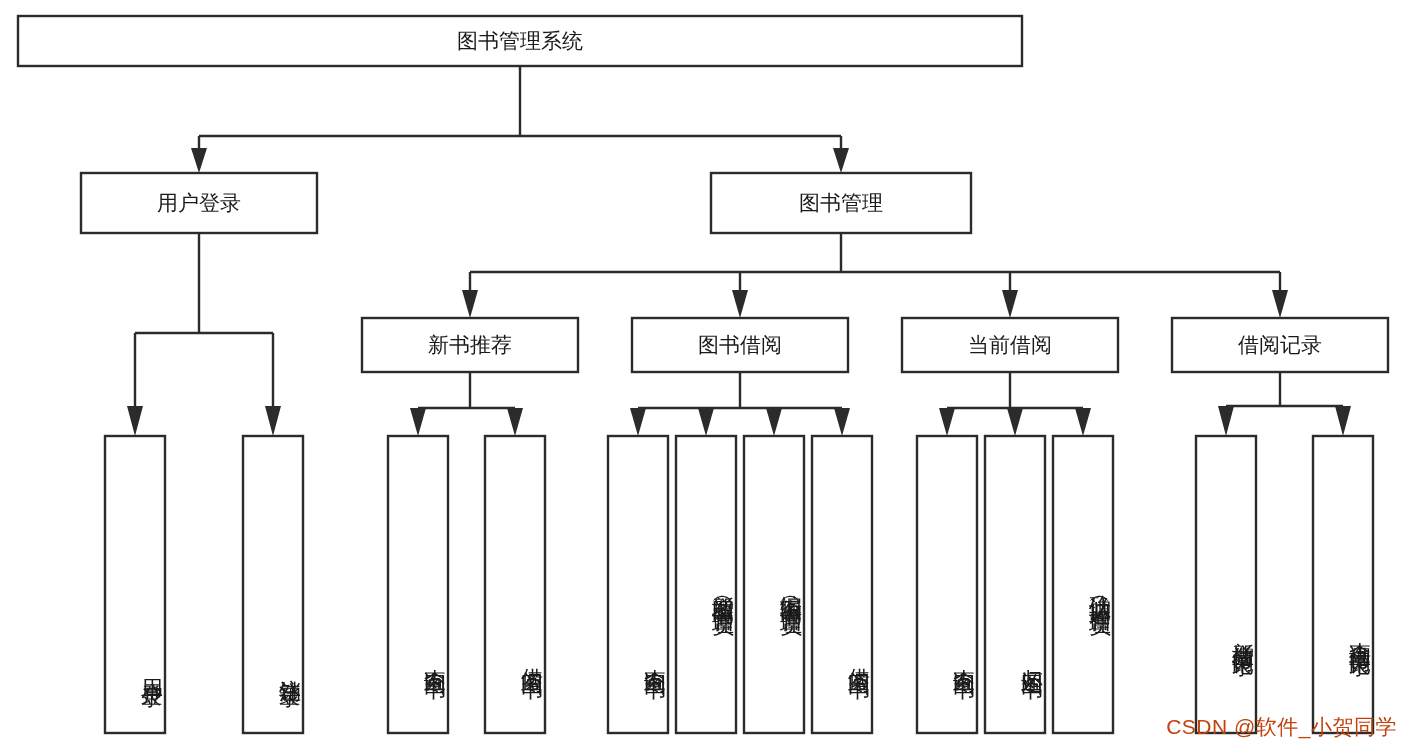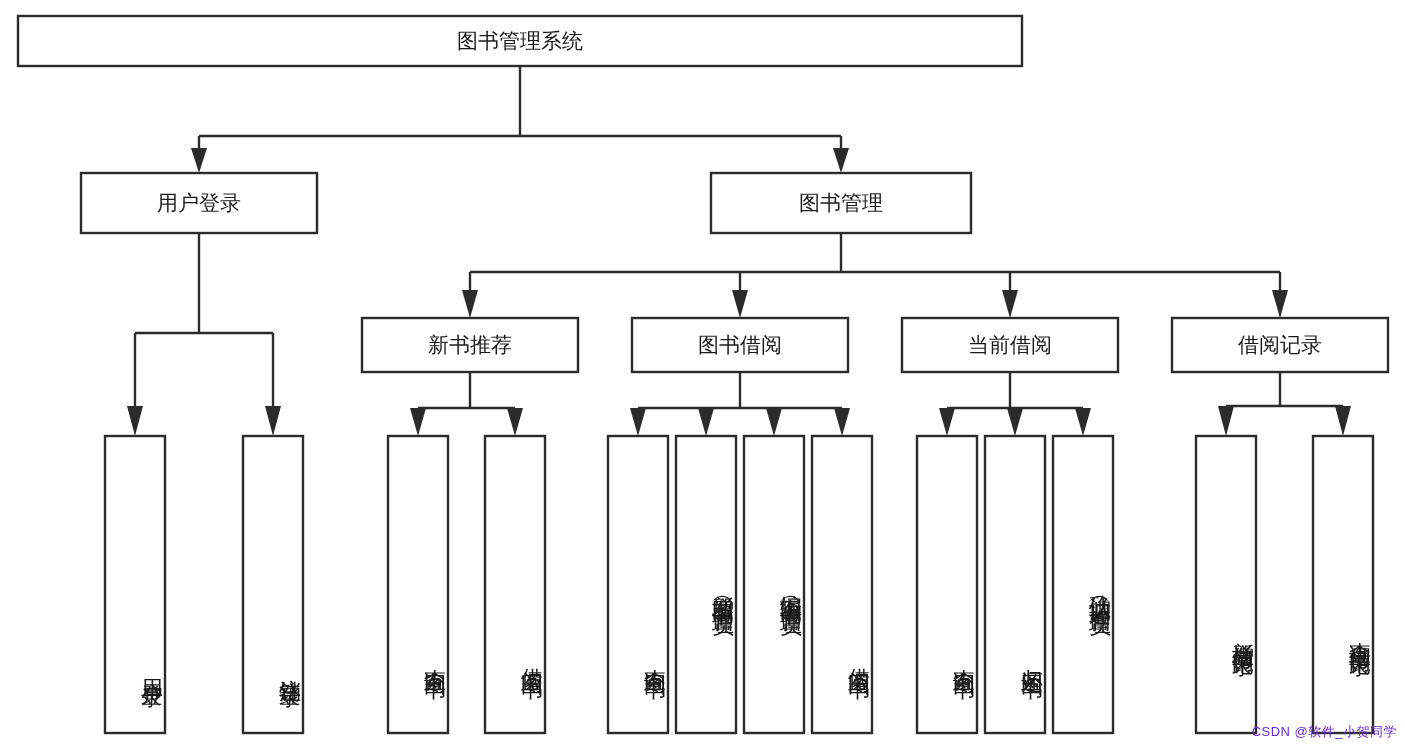--- a/index.html
+++ b/index.html
@@ -61,22 +61,22 @@
     align-items: flex-start;
     justify-content: center;
     white-space: nowrap;
     pointer-events: none;
   }
   .watermark {
     position: absolute;
     right: 8px;
     bottom: 6px;
     font-family: "Liberation Sans", "DejaVu Sans", sans-serif;
-    font-size: 13px;
-    color: #6d28d9;
+    font-size: 21px;
+    color: #c2410c;
     white-space: nowrap;
     letter-spacing: 0.5px;
   }
 </style>
 </head>
 <body>
 
 <div id="diagram-root">
 
   <svg class="canvas" viewBox="0 0 1405 747" xmlns="http://www.w3.org/2000/svg">

